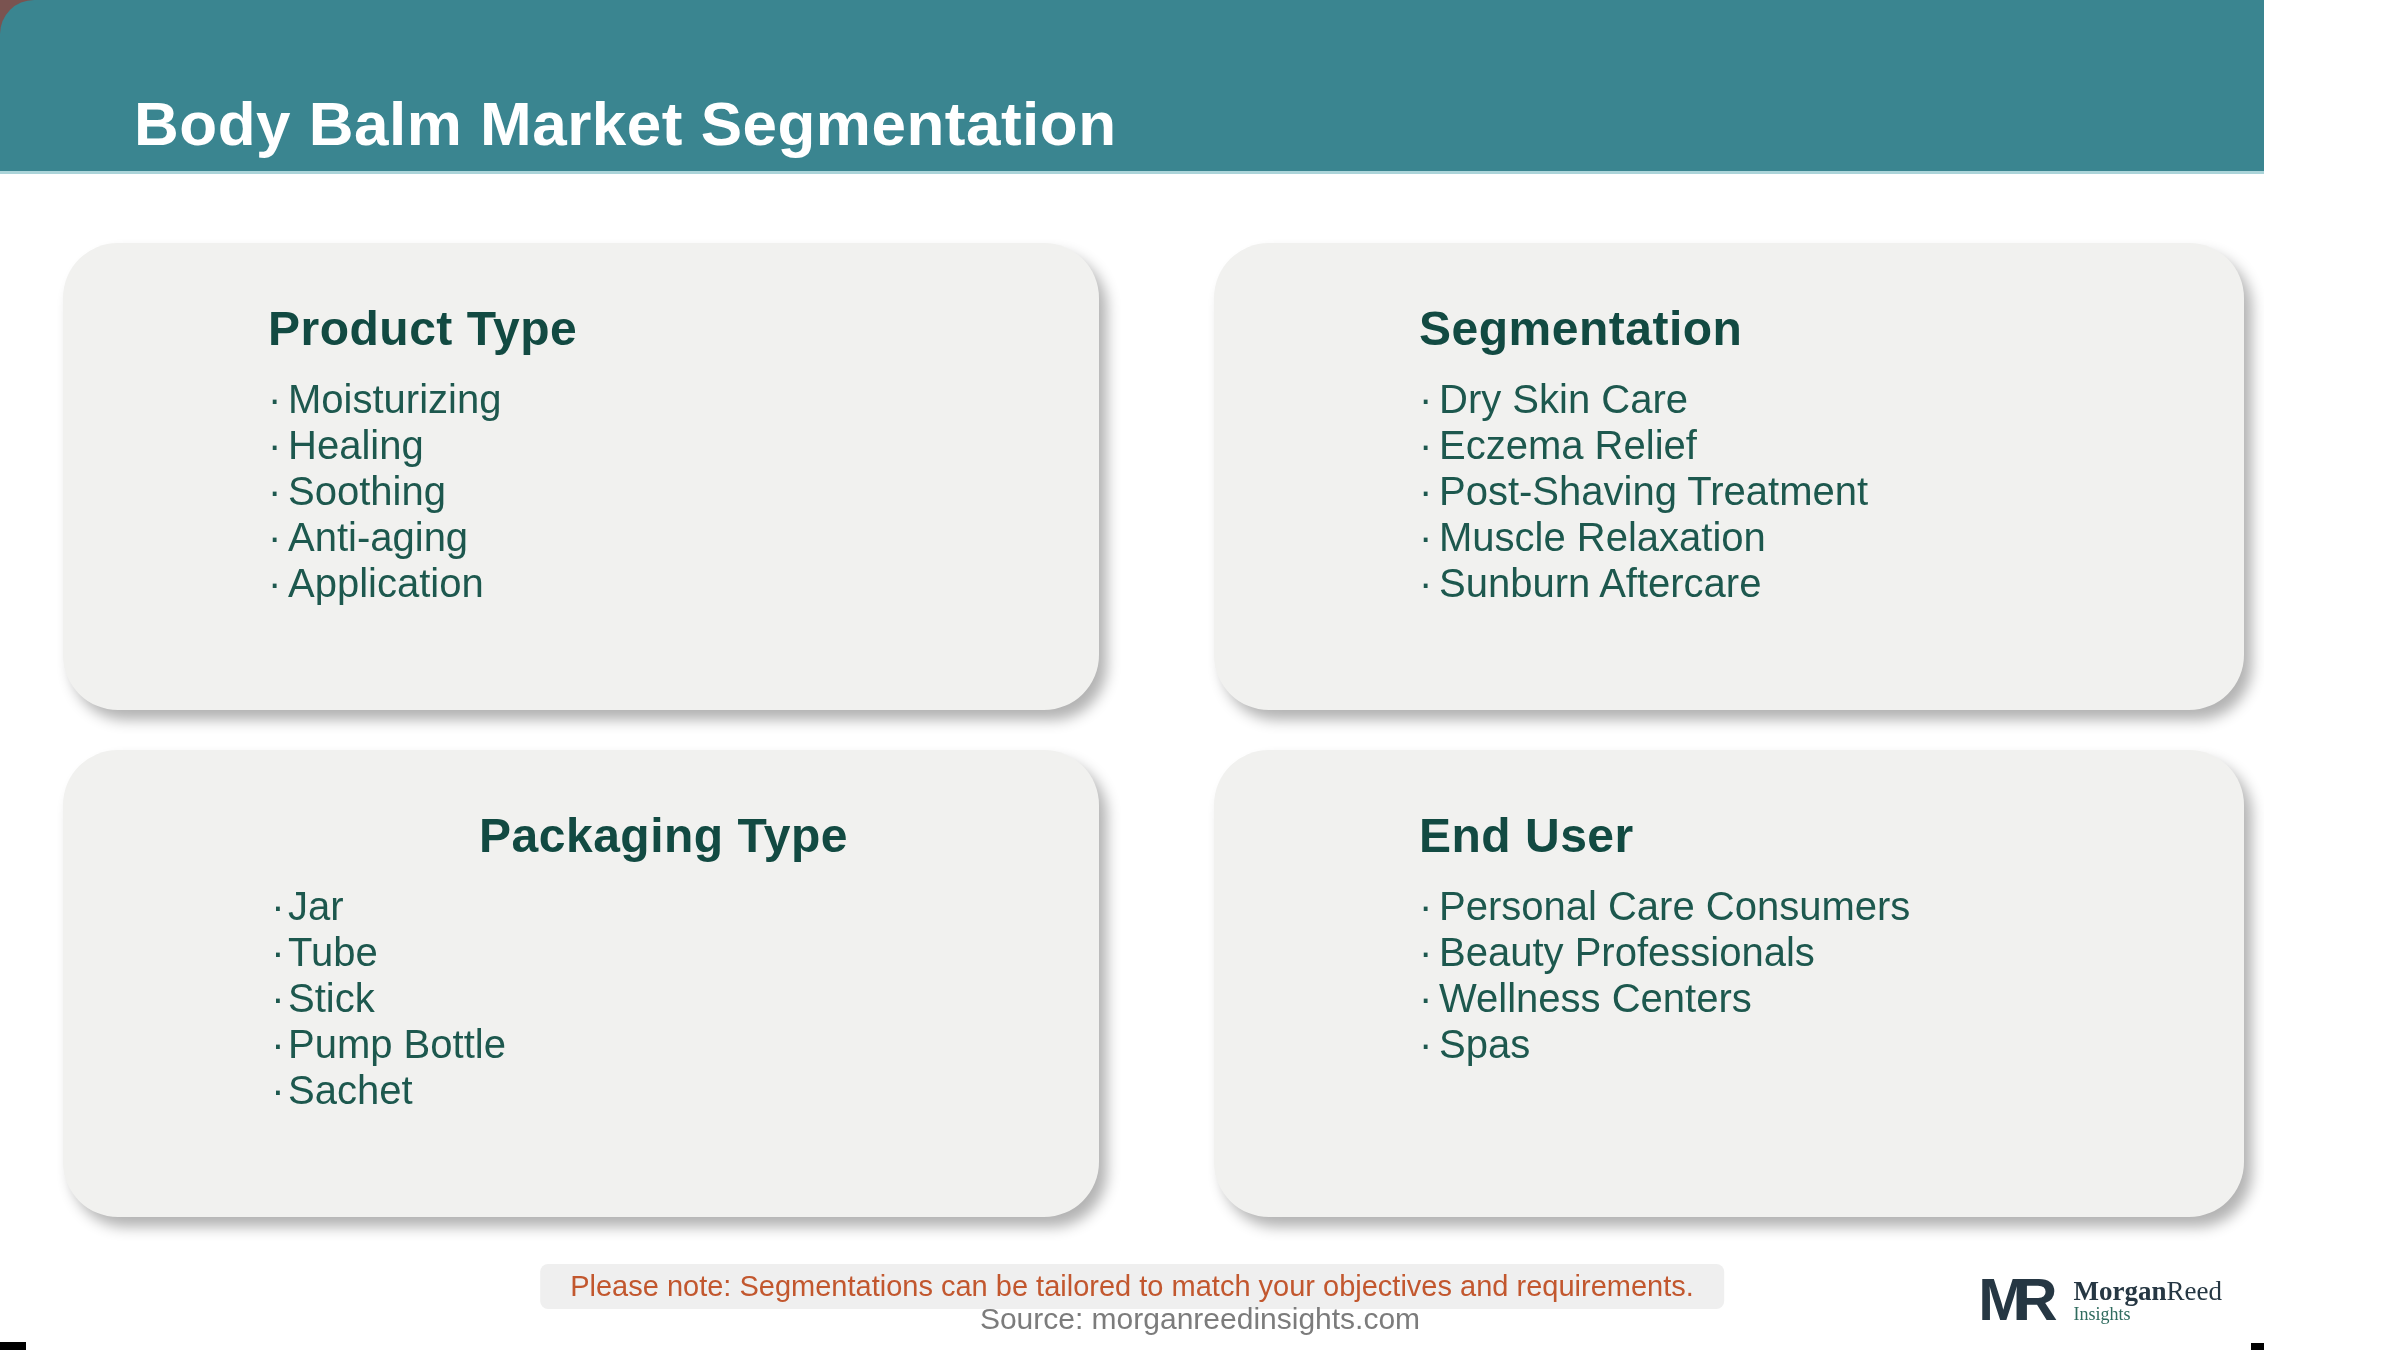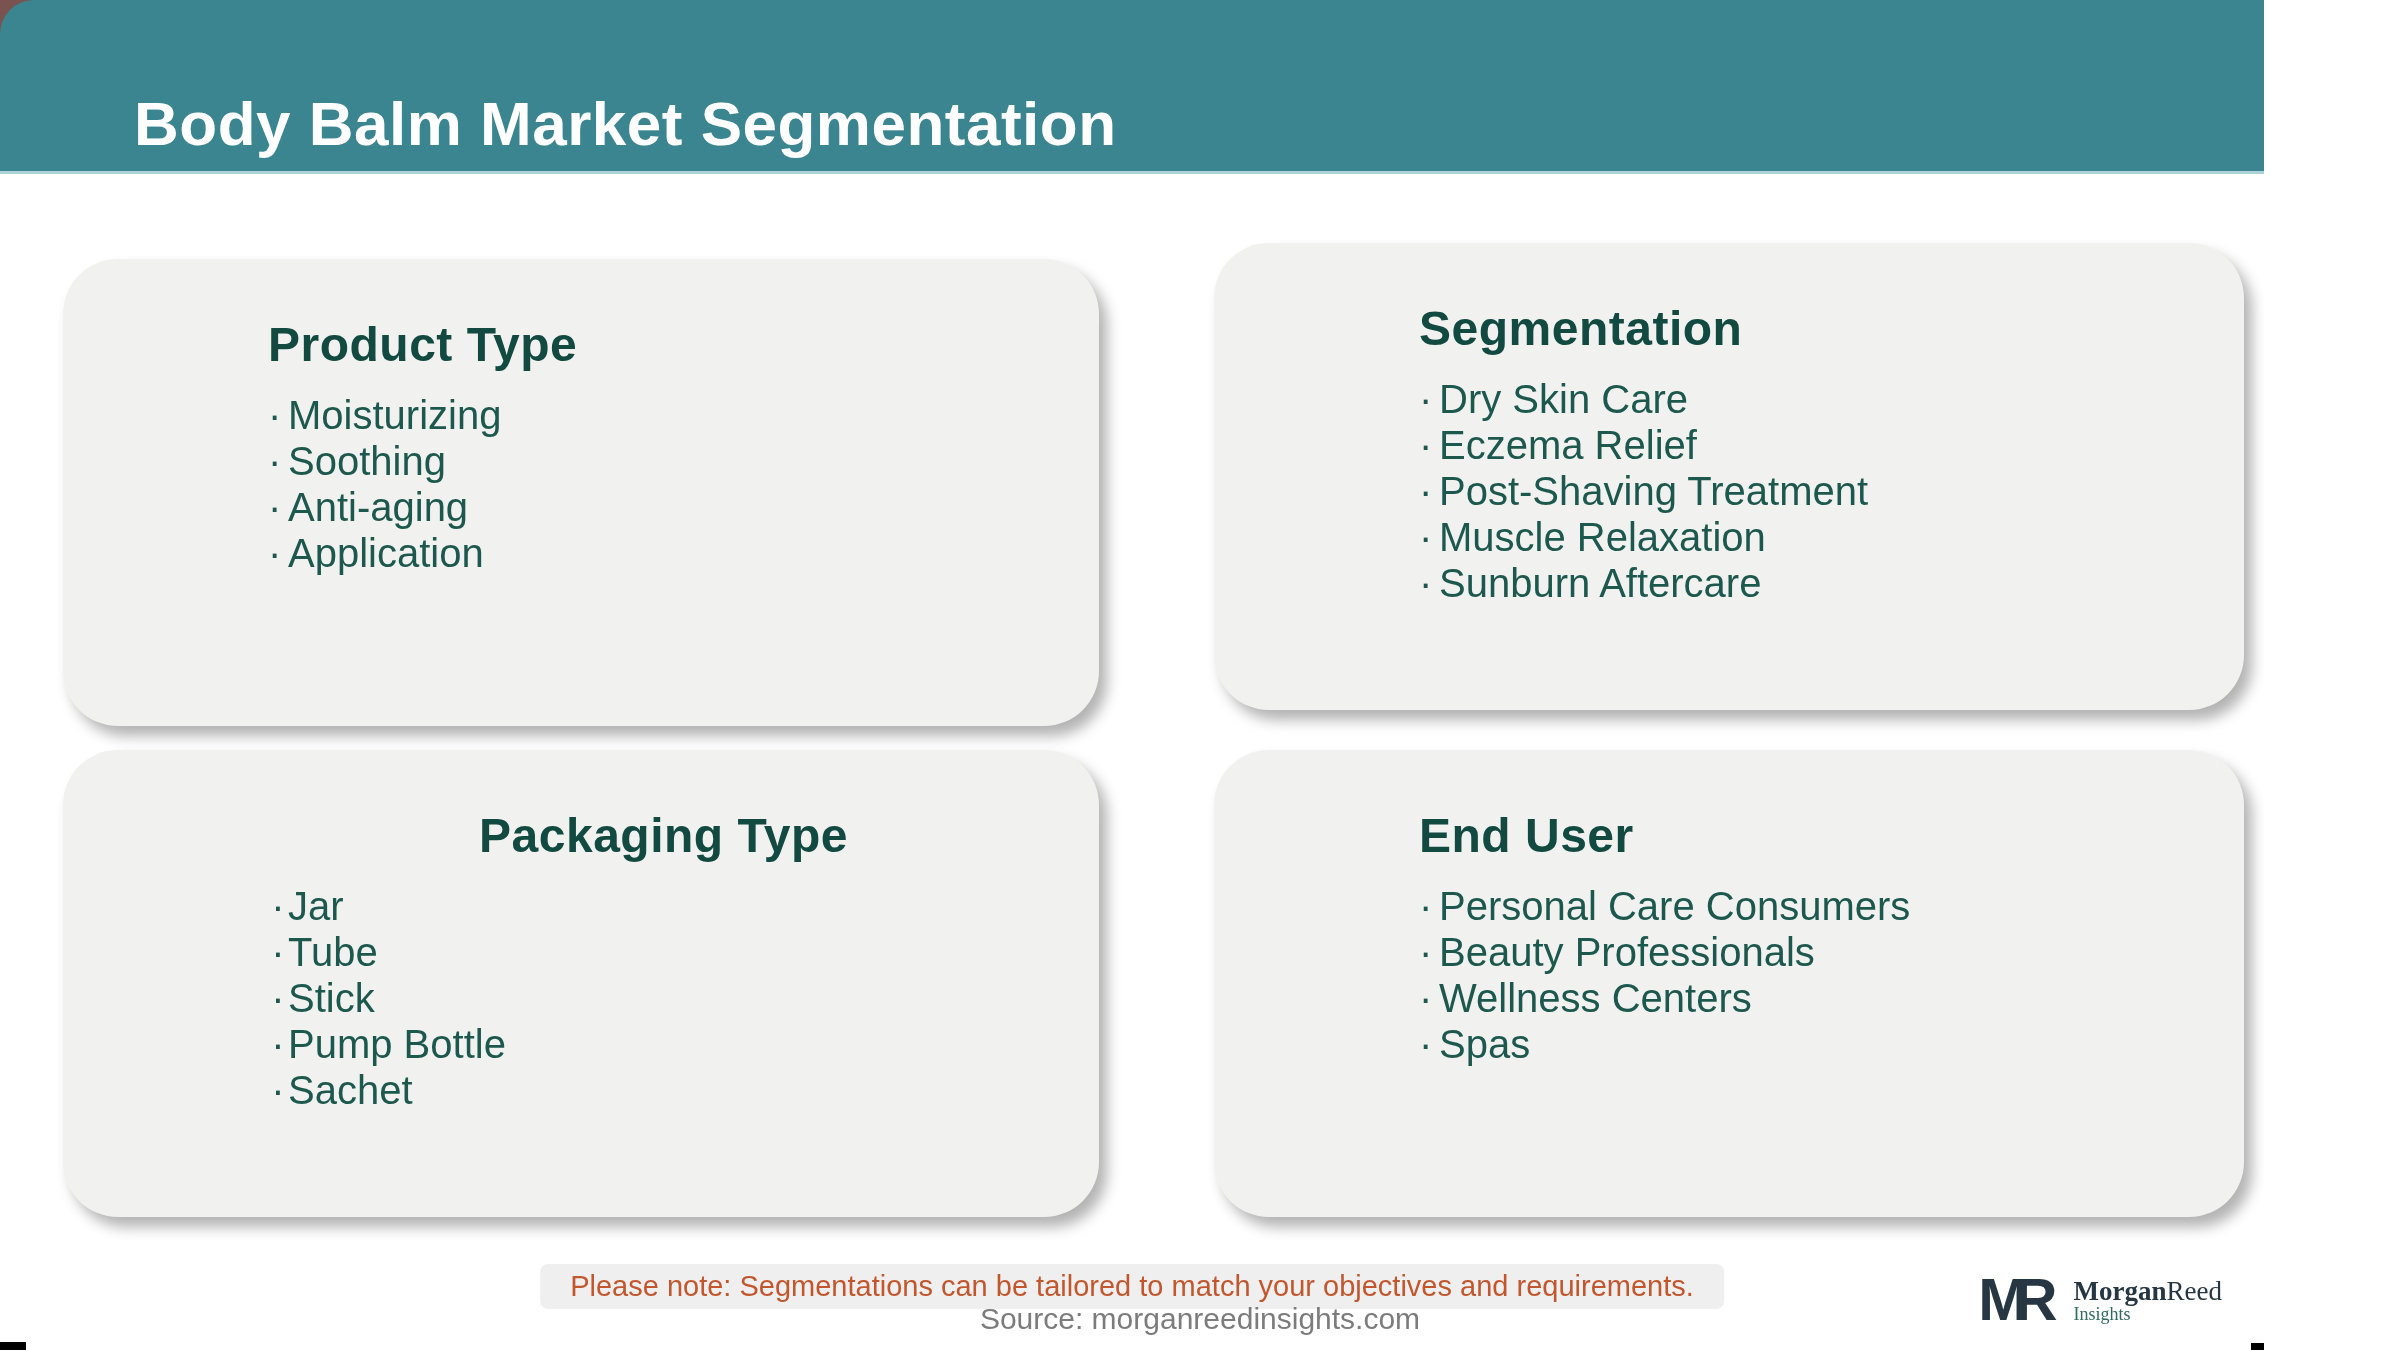--- a/index.html
+++ b/index.html
@@ -36,21 +36,21 @@
 
   
   .card{
     position:absolute;
     background:var(--card-bg);
     border-radius:55px;
     box-shadow:8px 10px 14px rgba(0,0,0,0.30);
     box-sizing:border-box;
     padding:58px 40px 0 205px;
   }
-  .card-1{left:63px;  top:259px; width:1036px; height:467px;}
+  .card-1{left:63px;  top:243px; width:1036px; height:467px;}
   .card-2{left:1214px;top:243px; width:1030px; height:467px;}
   .card-3{left:63px;  top:750px; width:1036px; height:467px;text-align:center;}
   .card-4{left:1214px;top:750px; width:1030px; height:467px;}
 
   .card-title{
     margin:0;
     font-size:48px;
     font-weight:bold;
     color:var(--heading-text);
     letter-spacing:0.5px;
@@ -151,20 +151,24 @@
 
   <section class="card card-1">
     <h2 class="card-title">Product Type</h2>
     <ul class="card-items">
       <li class="card-item">
           <span class="bullet-dot"></span>
           <span>Moisturizing</span>
         </li>
       <li class="card-item">
           <span class="bullet-dot"></span>
+          <span>Healing</span>
+        </li>
+      <li class="card-item">
+          <span class="bullet-dot"></span>
           <span>Soothing</span>
         </li>
       <li class="card-item">
           <span class="bullet-dot"></span>
           <span>Anti-aging</span>
         </li>
       <li class="card-item">
           <span class="bullet-dot"></span>
           <span>Application</span>
         </li>

